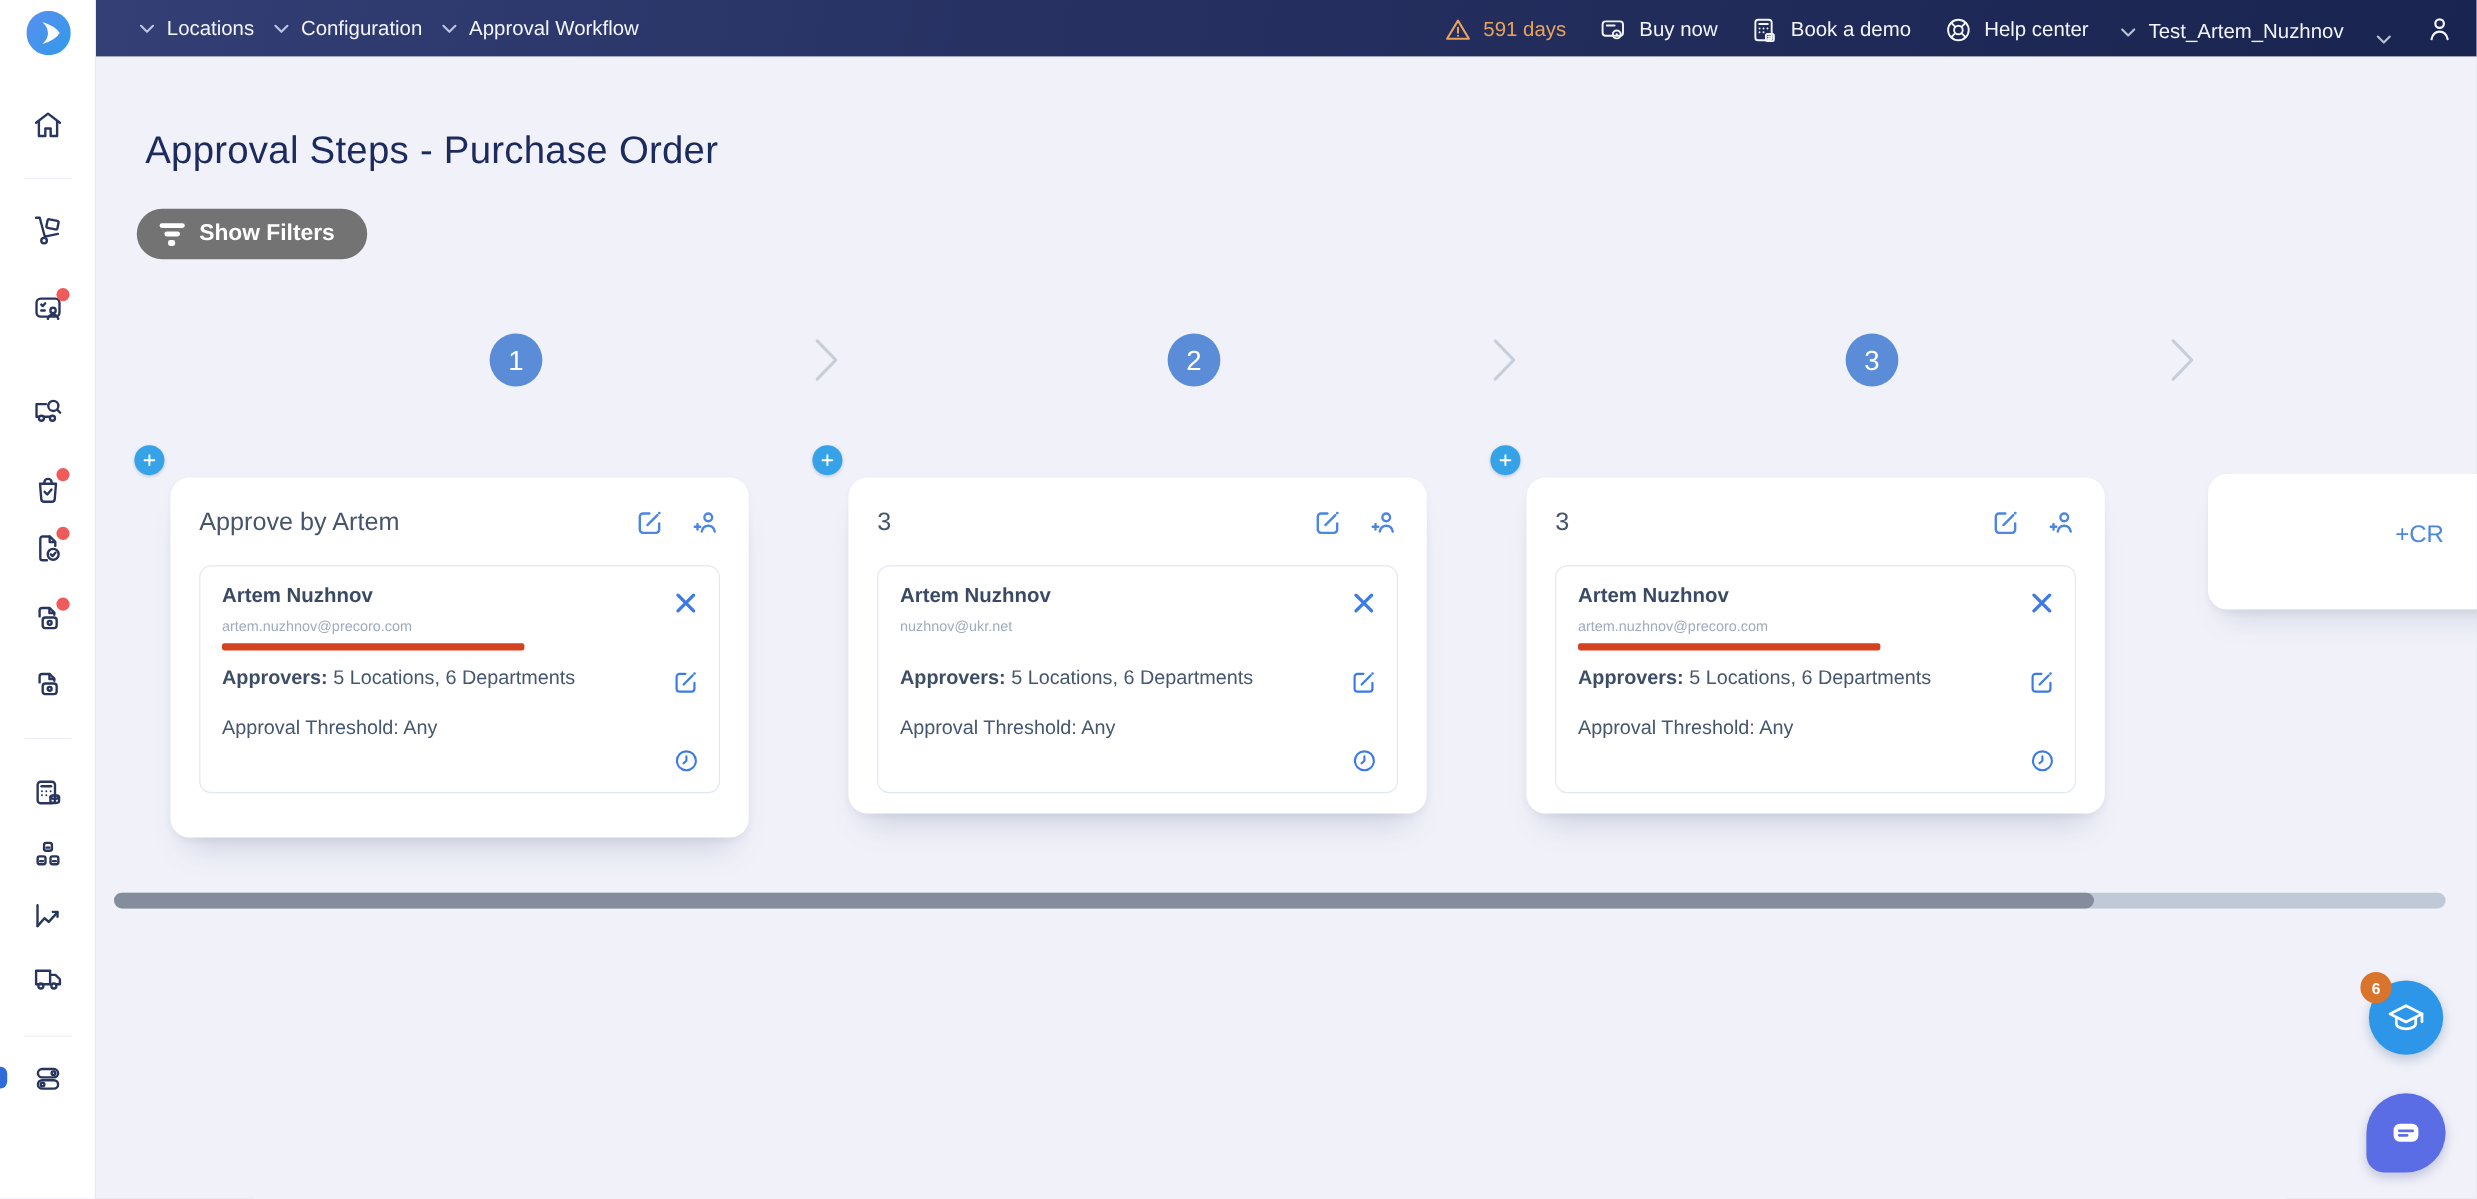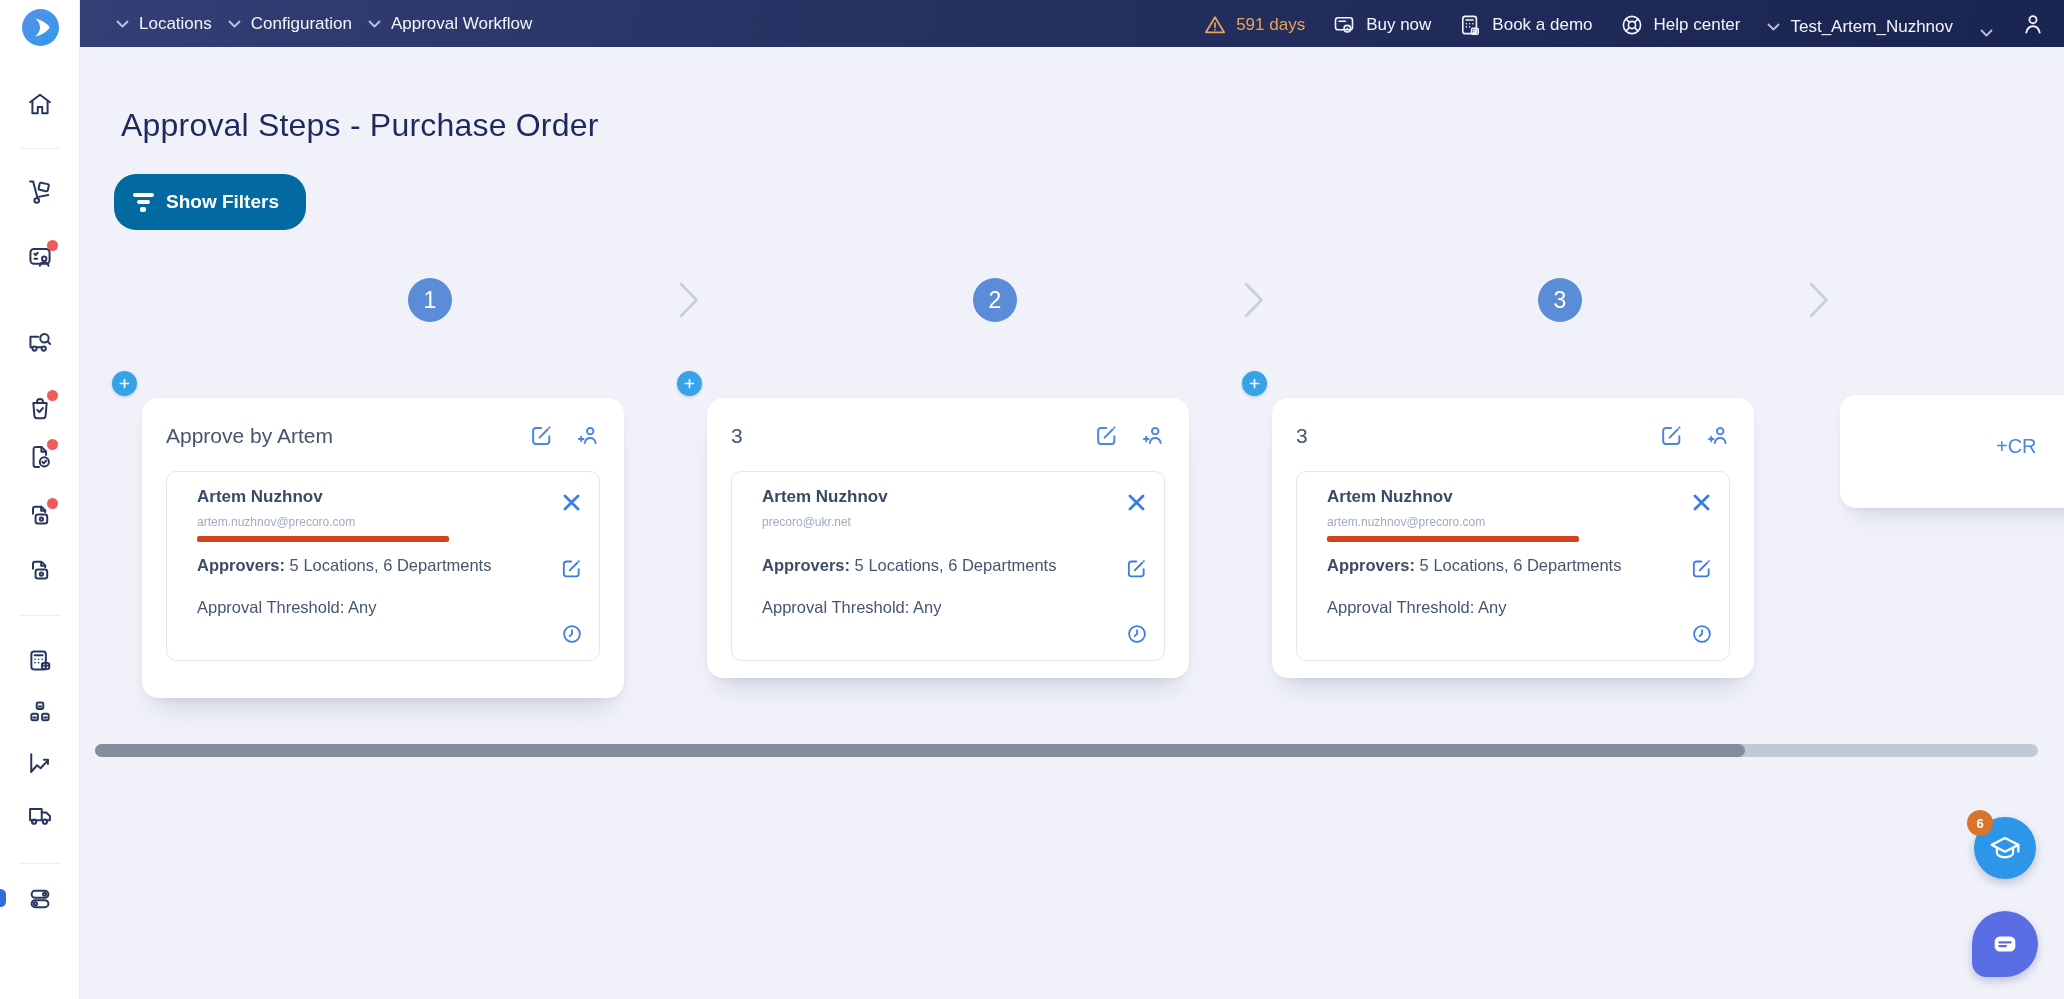--- a/index.html
+++ b/index.html
@@ -27,42 +27,42 @@
   .side-icon svg{width:28px;height:28px;display:block;}
   .side-dot{position:absolute;right:-4px;top:-4px;width:11px;height:11px;border-radius:50%;
     background:#ee5b5b;}
   .side-div{position:absolute;left:20px;width:40px;height:1px;background:#edeef4;}
   .active-pill{position:absolute;left:-5px;top:889px;width:11px;height:18px;border-radius:6px;
     background:#2f6bdb;}
 
   
   .page-title{position:absolute;left:121px;top:86px;font-size:32px;font-weight:400;
     color:#1d2a5e;letter-spacing:.2px;}
-  .filters-btn{position:absolute;left:114px;top:174px;height:56px;display:inline-flex;
-    align-items:center;gap:12px;background:#0369a1;color:#fff;border:none;border-radius:22px;
+  .filters-btn{position:absolute;left:114px;top:174px;height:42px;display:inline-flex;
+    align-items:center;gap:12px;background:#737373;color:#fff;border:none;border-radius:22px;
     padding:0 27px 0 18px;font-size:19px;font-weight:600;font-family:inherit;cursor:pointer;}
   .funnel{display:flex;flex-direction:column;align-items:center;gap:3px;width:22px;}
   .funnel i{display:block;height:4px;border-radius:2px;background:#fff;}
   .funnel i:nth-child(1){width:21px;}.funnel i:nth-child(2){width:13px;}.funnel i:nth-child(3){width:6px;height:5px;}
 
   
   .step-col{position:absolute;top:0;width:526px;height:730px;}
   .step-circle{position:absolute;left:266px;top:278px;width:44px;height:44px;border-radius:50%;
     background:#5a8cd8;color:#fff;font-size:23px;display:flex;align-items:center;justify-content:center;}
   .step-chevron{position:absolute;left:536px;top:281px;width:22px;height:38px;color:#c7cdd9;}
   .plus-btn{position:absolute;left:-30px;top:371px;width:25px;height:25px;border-radius:50%;
     background:#36a3e9;display:flex;align-items:center;justify-content:center;cursor:pointer;box-shadow:0 1px 3px rgba(30,60,120,.25);}
   .card{position:absolute;left:0;top:398px;width:482px;background:#fff;border-radius:16px;
     padding:25px 24px;box-shadow:0 2px 5px rgba(35,52,105,.05),0 20px 28px -14px rgba(35,52,105,.20);}
   .card-head{display:flex;align-items:center;justify-content:space-between;}
   .card-title{font-size:21px;color:#46546c;}
   .head-icons{display:flex;gap:21px;color:#4a86e2;}
   .head-icons .hicon{cursor:pointer;}
   .inner{margin-top:23px;border:1px solid #e3e8f0;border-radius:10px;height:190px;
-    padding:15px 14px 13px 30px;display:flex;}
+    padding:15px 14px 13px 18px;display:flex;}
   .inner-left{flex:1;min-width:0;}
   .inner-icons{width:36px;display:flex;flex-direction:column;align-items:flex-end;
     justify-content:space-between;color:#3c7ae6;padding:4px 2px 2px 0;}
   .inner-icons .iicon{cursor:pointer;}
   .ap-name{font-size:17px;font-weight:700;color:#3b4a63;}
   .ap-email{font-size:12px;color:#9fabbf;margin-top:8px;}
   .red-underline{width:252px;height:6px;background:#d4421f;border-radius:2px;margin-top:7px;}
   .ap-approvers{font-size:16.5px;color:#45566e;margin-top:14px;}
   .ap-approvers b{font-weight:700;color:#3d4d66;}
   .ap-threshold{font-size:16.5px;color:#45566e;margin-top:23px;}
@@ -385,21 +385,21 @@
           <svg class="hicon" width="25" height="25" viewBox="0 0 24 24" fill="none" stroke="currentColor" stroke-width="1.9" stroke-linecap="round" stroke-linejoin="round">
                 <circle cx="14.6" cy="7.8" r="3.1"></circle>
                 <path d="M9.4 19.2c.6-3.1 2.6-4.7 5.2-4.7s4.6 1.6 5.2 4.7"></path>
                 <path d="M3.8 15.3h4.4M6 13.1v4.4"></path>
               </svg>
         </span>
       </div>
       <div class="inner">
         <div class="inner-left no-underline">
           <div class="ap-name">Artem Nuzhnov</div>
-          <div class="ap-email">precoro@ukr.net</div>
+          <div class="ap-email">nuzhnov@ukr.net</div>
 
           <div class="ap-approvers"><b>Approvers:</b><span> 5 Locations, 6 Departments</span></div>
           <div class="ap-threshold">Approval Threshold: Any</div>
         </div>
         <div class="inner-icons">
           <svg class="iicon" width="23" height="23" viewBox="0 0 24 24" fill="none" stroke="currentColor" stroke-width="2.9" stroke-linecap="round">
                 <path d="M5.2 5.2l13.6 13.6M18.8 5.2L5.2 18.8"></path>
               </svg>
           <svg class="iicon" width="23" height="23" viewBox="0 0 24 24" fill="none" stroke="currentColor" stroke-width="1.9" stroke-linecap="round" stroke-linejoin="round">
                 <path d="M19.5 12.6v5a2.6 2.6 0 0 1-2.6 2.6H6.6A2.6 2.6 0 0 1 4 17.6V7.3a2.6 2.6 0 0 1 2.6-2.6h5.1"></path>

